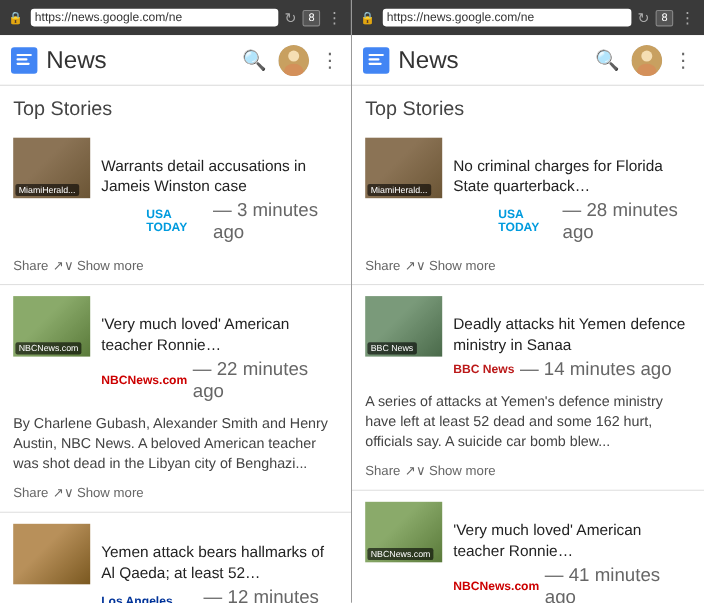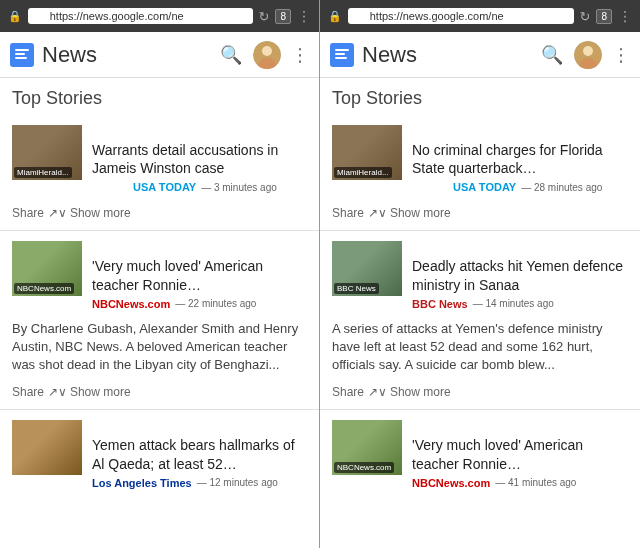--- a/index.html
+++ b/index.html
@@ -3,21 +3,21 @@
   <meta charset="utf-8">
   <style>
     * { margin: 0; padding: 0; box-sizing: border-box; }
     body { font-family: Arial, sans-serif; background: #ccc; display: flex; width: 640px; height: 548px; overflow: hidden; }
 
     .browser-pane { width: 320px; display: flex; flex-direction: column; background: #f5f5f5; border-right: 1px solid #999; }
     .browser-pane:last-child { border-right: none; }
 
     .address-bar { background: #3a3a3a; padding: 6px 8px; display: flex; align-items: center; gap: 6px; height: 32px; }
     .address-bar .lock-icon { color: #4caf50; font-size: 11px; }
-    .address-bar .url { background: #fff; border-radius: 3px; padding: 2px 22px; font-size: 11px; color: #333; flex: 1; white-space: nowrap; overflow: hidden; text-overflow: ellipsis; }
+    .address-bar .url { background: #fff; border-radius: 3px; padding: 2px 4px; font-size: 11px; color: #333; flex: 1; white-space: nowrap; overflow: hidden; text-overflow: ellipsis; }
     .address-bar .reload-icon { color: #aaa; font-size: 13px; }
     .address-bar .tab-count { background: #555; color: #fff; font-size: 10px; border-radius: 2px; padding: 1px 4px; border: 1px solid #888; }
     .address-bar .menu-icon { color: #aaa; font-size: 14px; }
 
     .app-bar { background: #fff; padding: 8px 10px; display: flex; align-items: center; gap: 8px; border-bottom: 1px solid #ddd; height: 46px; }
     .app-logo { width: 24px; height: 24px; background: #4285f4; border-radius: 3px; display: flex; align-items: center; justify-content: center; color: #fff; font-size: 12px; font-weight: bold; flex-shrink: 0; }
     .app-title { font-size: 22px; color: #333; font-weight: 400; flex: 1; }
     .app-bar-icons { display: flex; align-items: center; gap: 10px; }
     .search-icon-btn { color: #666; font-size: 18px; cursor: pointer; }
     .user-avatar { width: 28px; height: 28px; border-radius: 50%; overflow: hidden; background: #ddd; display: flex; align-items: center; justify-content: center; }
@@ -25,21 +25,21 @@
     .more-icon { color: #666; font-size: 18px; }
 
     .content { overflow-y: auto; flex: 1; background: #fff; }
     .section-title { font-size: 18px; color: #444; padding: 10px 12px 6px; font-weight: 400; }
 
     .story-card { border-bottom: 1px solid #e0e0e0; padding: 10px 12px; }
     .story-header { display: flex; gap: 10px; margin-bottom: 8px; }
     .story-info { flex: 1; }
     .story-title { font-size: 14px; color: #222; line-height: 1.3; margin-bottom: 4px; font-weight: 500; margin-top: 16px; }
     .story-source { font-size: 11px; font-weight: bold; }
-    .story-time { font-size: 10px; color: #666; }
+    .story-time { font-size: 17px; color: #666; }
     .story-body { font-size: 13px; color: #444; line-height: 1.4; margin-bottom: 8px; }
     .story-footer { display: flex; justify-content: flex-start; align-items: center; margin-top: 11px; }
     .share-btn { font-size: 12px; color: #666; display: flex; align-items: center; gap: 4px; cursor: pointer; }
     .show-more-btn { font-size: 12px; color: #666; cursor: pointer; display: flex; align-items: center; gap: 3px; }
 
     .source-line { display: flex; align-items: center; gap: 5px; margin-bottom: 2px; }
 
     .usatoday { color: #009bde; margin-left: 41px; }
     .nbcnews { color: #cc0000; }
     .latimes { color: #003399; }

